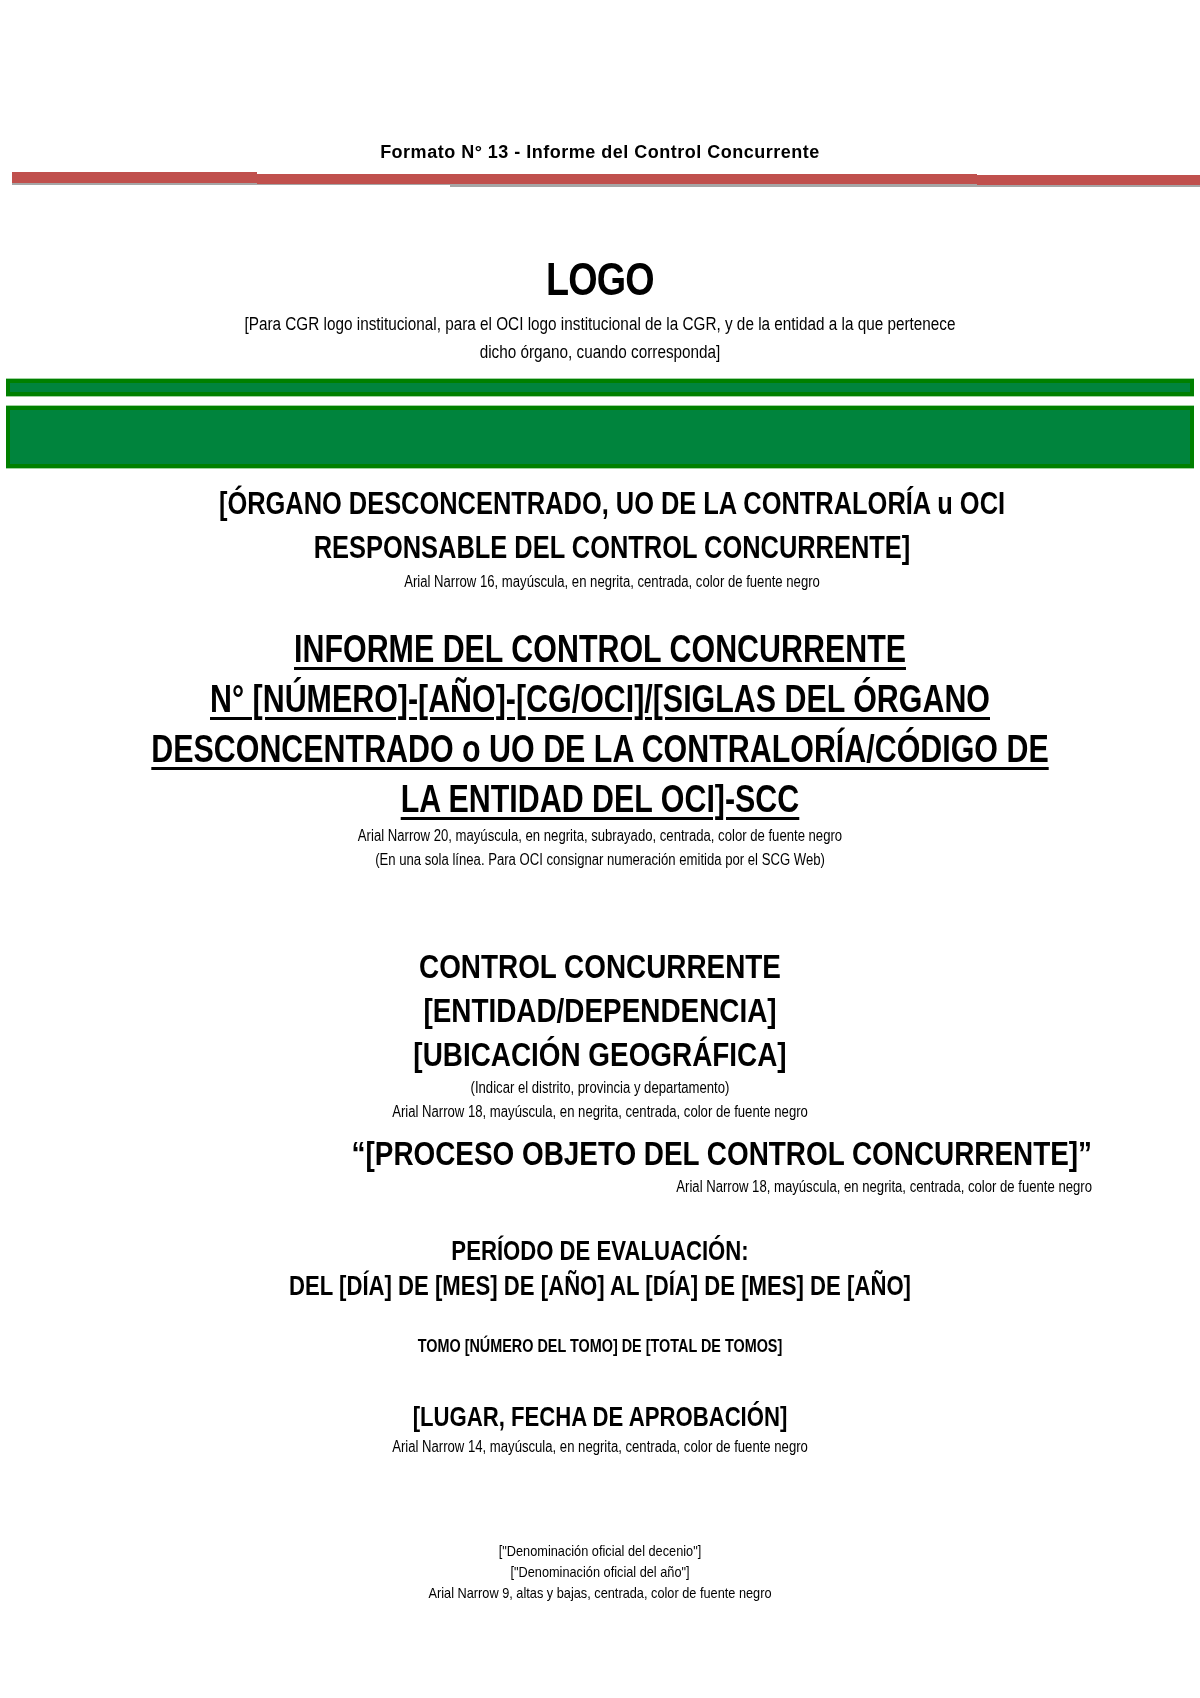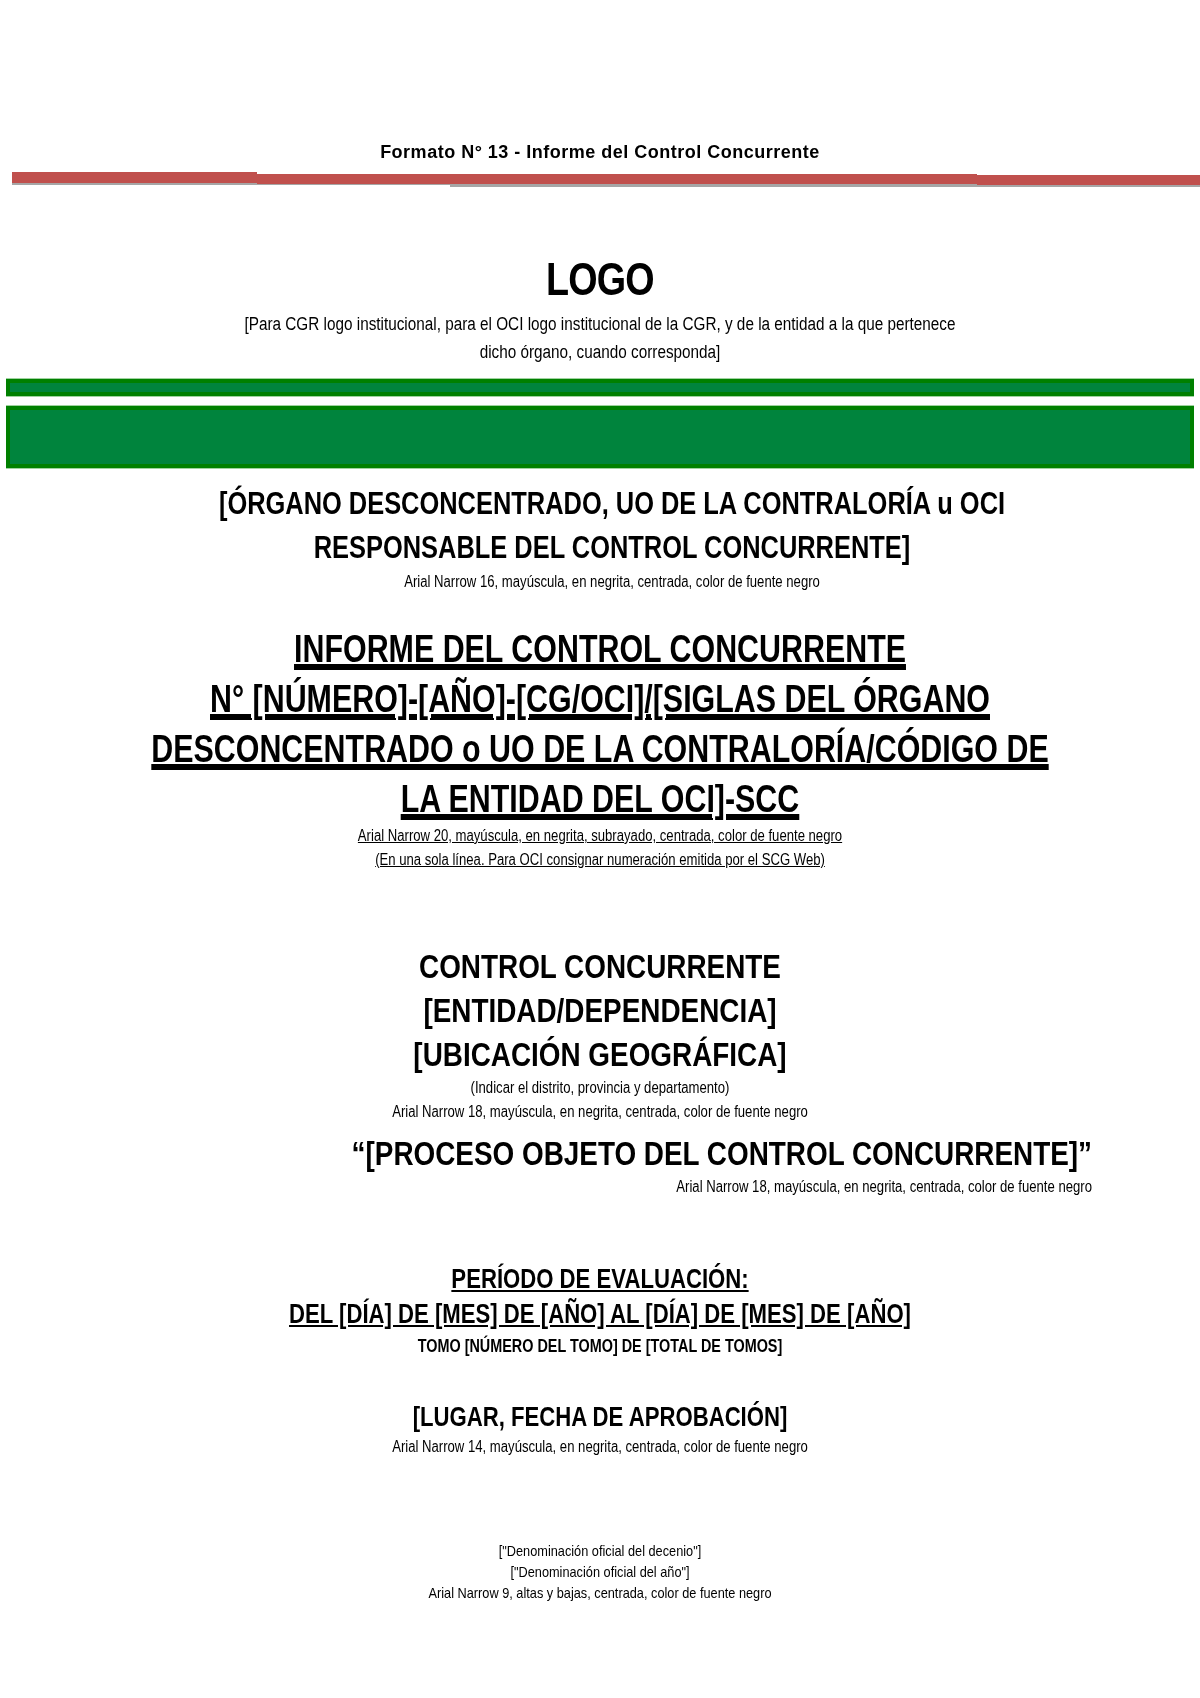--- a/index.html
+++ b/index.html
@@ -77,21 +77,20 @@
     }
     .note {
       font-size: 16px;
       line-height: 24px;
       transform: scaleX(0.82);
     }
 
     
     #report-block {
       top: 624px;
-      text-decoration: underline;
     }
     .h20 {
       font-size: 38px;
       font-weight: bold;
       line-height: 50px;
       transform: scaleX(0.8);
     }
     .h20 span {
       text-decoration: underline;
       text-decoration-thickness: 3px;
@@ -111,22 +110,21 @@
     }
 
     
     #process-block {
       top: 1131px;
       text-align: right;
     }
 
     
     #period-block {
-      top: 1262px;
-      text-decoration: underline;
+      top: 1234px;
     }
     .h15 {
       font-size: 27px;
       font-weight: bold;
       line-height: 35px;
       transform: scaleX(0.82);
     }
     #tomo {
       top: 1336px;
       font-size: 18px;

